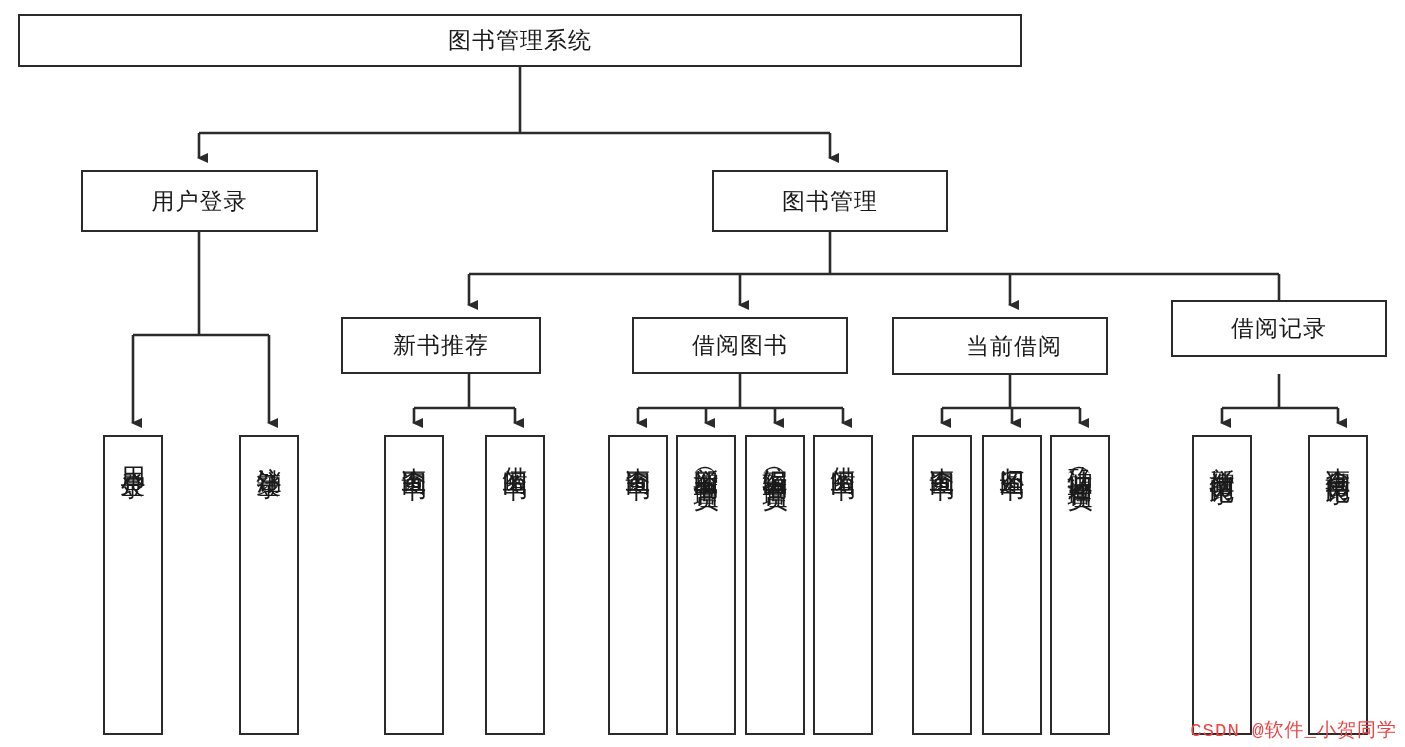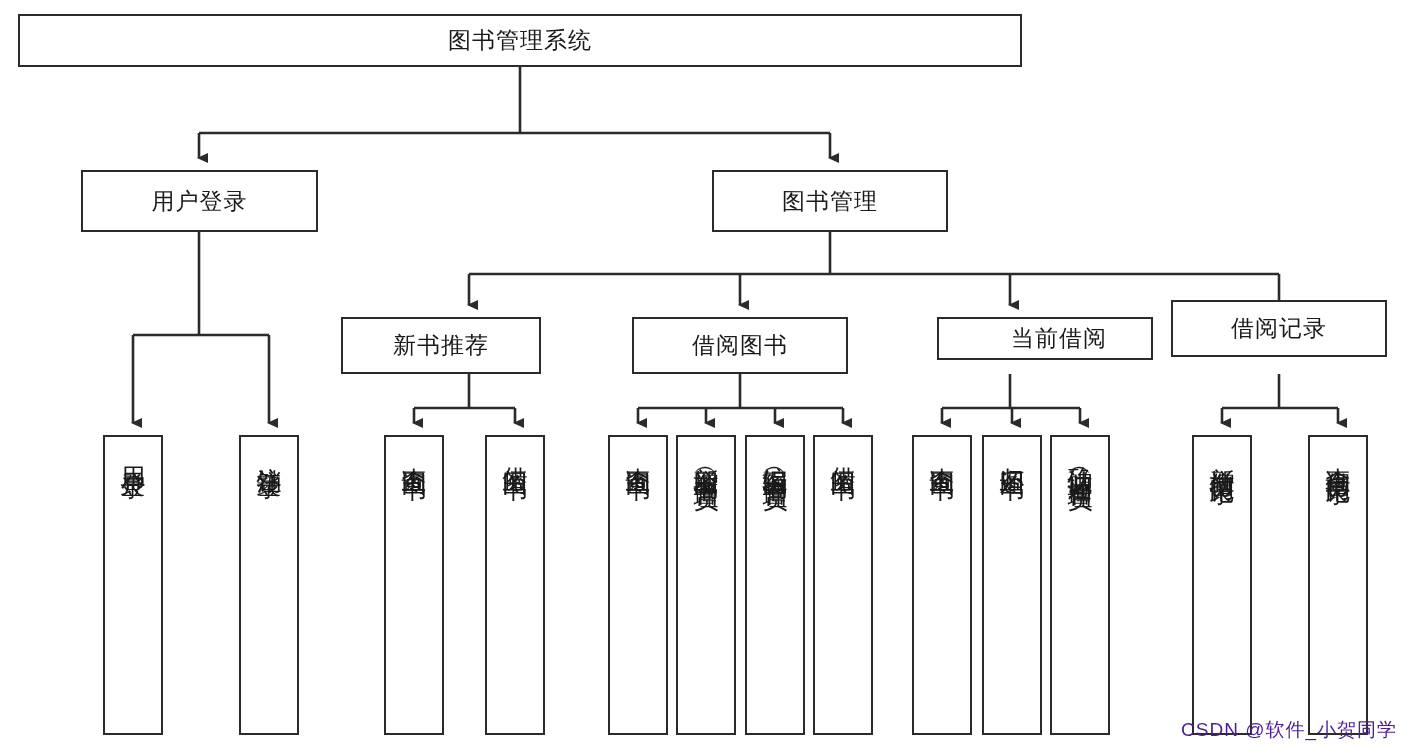--- a/index.html
+++ b/index.html
@@ -61,23 +61,23 @@
     font-size: 25px;
     line-height: 1.0;
     letter-spacing: 3px;
     white-space: nowrap;
   }
   .watermark {
     position: absolute;
     right: 8px;
     bottom: 4px;
     font-size: 19px;
-    color: #4c1d95;
+    color: #ef4444;
     letter-spacing: 1px;
-    font-family: Liberation Sans, sans-serif;
+    font-family: Liberation Mono, monospace;
     pointer-events: none;
   }
 </style>
 </head>
 <body>
 
 <div id="diagram-root">
 
   <svg class="connectors" viewBox="0 0 1405 747">
     <defs>
@@ -139,21 +139,21 @@
   <div class="node horizontal" style="left:712px; top:170px; width:236px; height:62px;justify-content:center;">
     <span class="node-label">图书管理</span>
   </div>
 
   <div class="node horizontal" style="left:341px; top:317px; width:200px; height:57px;">
     <span class="node-label">新书推荐</span>
   </div>
   <div class="node horizontal" style="left:632px; top:317px; width:216px; height:57px;">
     <span class="node-label">借阅图书</span>
   </div>
-  <div class="node horizontal" style="left:937px; top:317px; width:216px; height:43px;padding-left:28px;">
+  <div class="node horizontal" style="left:892px; top:317px; width:216px; height:58px;padding-left:28px;">
     <span class="node-label">当前借阅</span>
   </div>
   <div class="node horizontal" style="left:1171px; top:300px; width:216px; height:57px;">
     <span class="node-label">借阅记录</span>
   </div>
 
   <div class="node vertical" style="left:103px; top:435px; width:60px; height:300px;">
     <span class="node-label">用户登录</span>
   </div>
   <div class="node vertical" style="left:239px; top:435px; width:60px; height:300px;">

